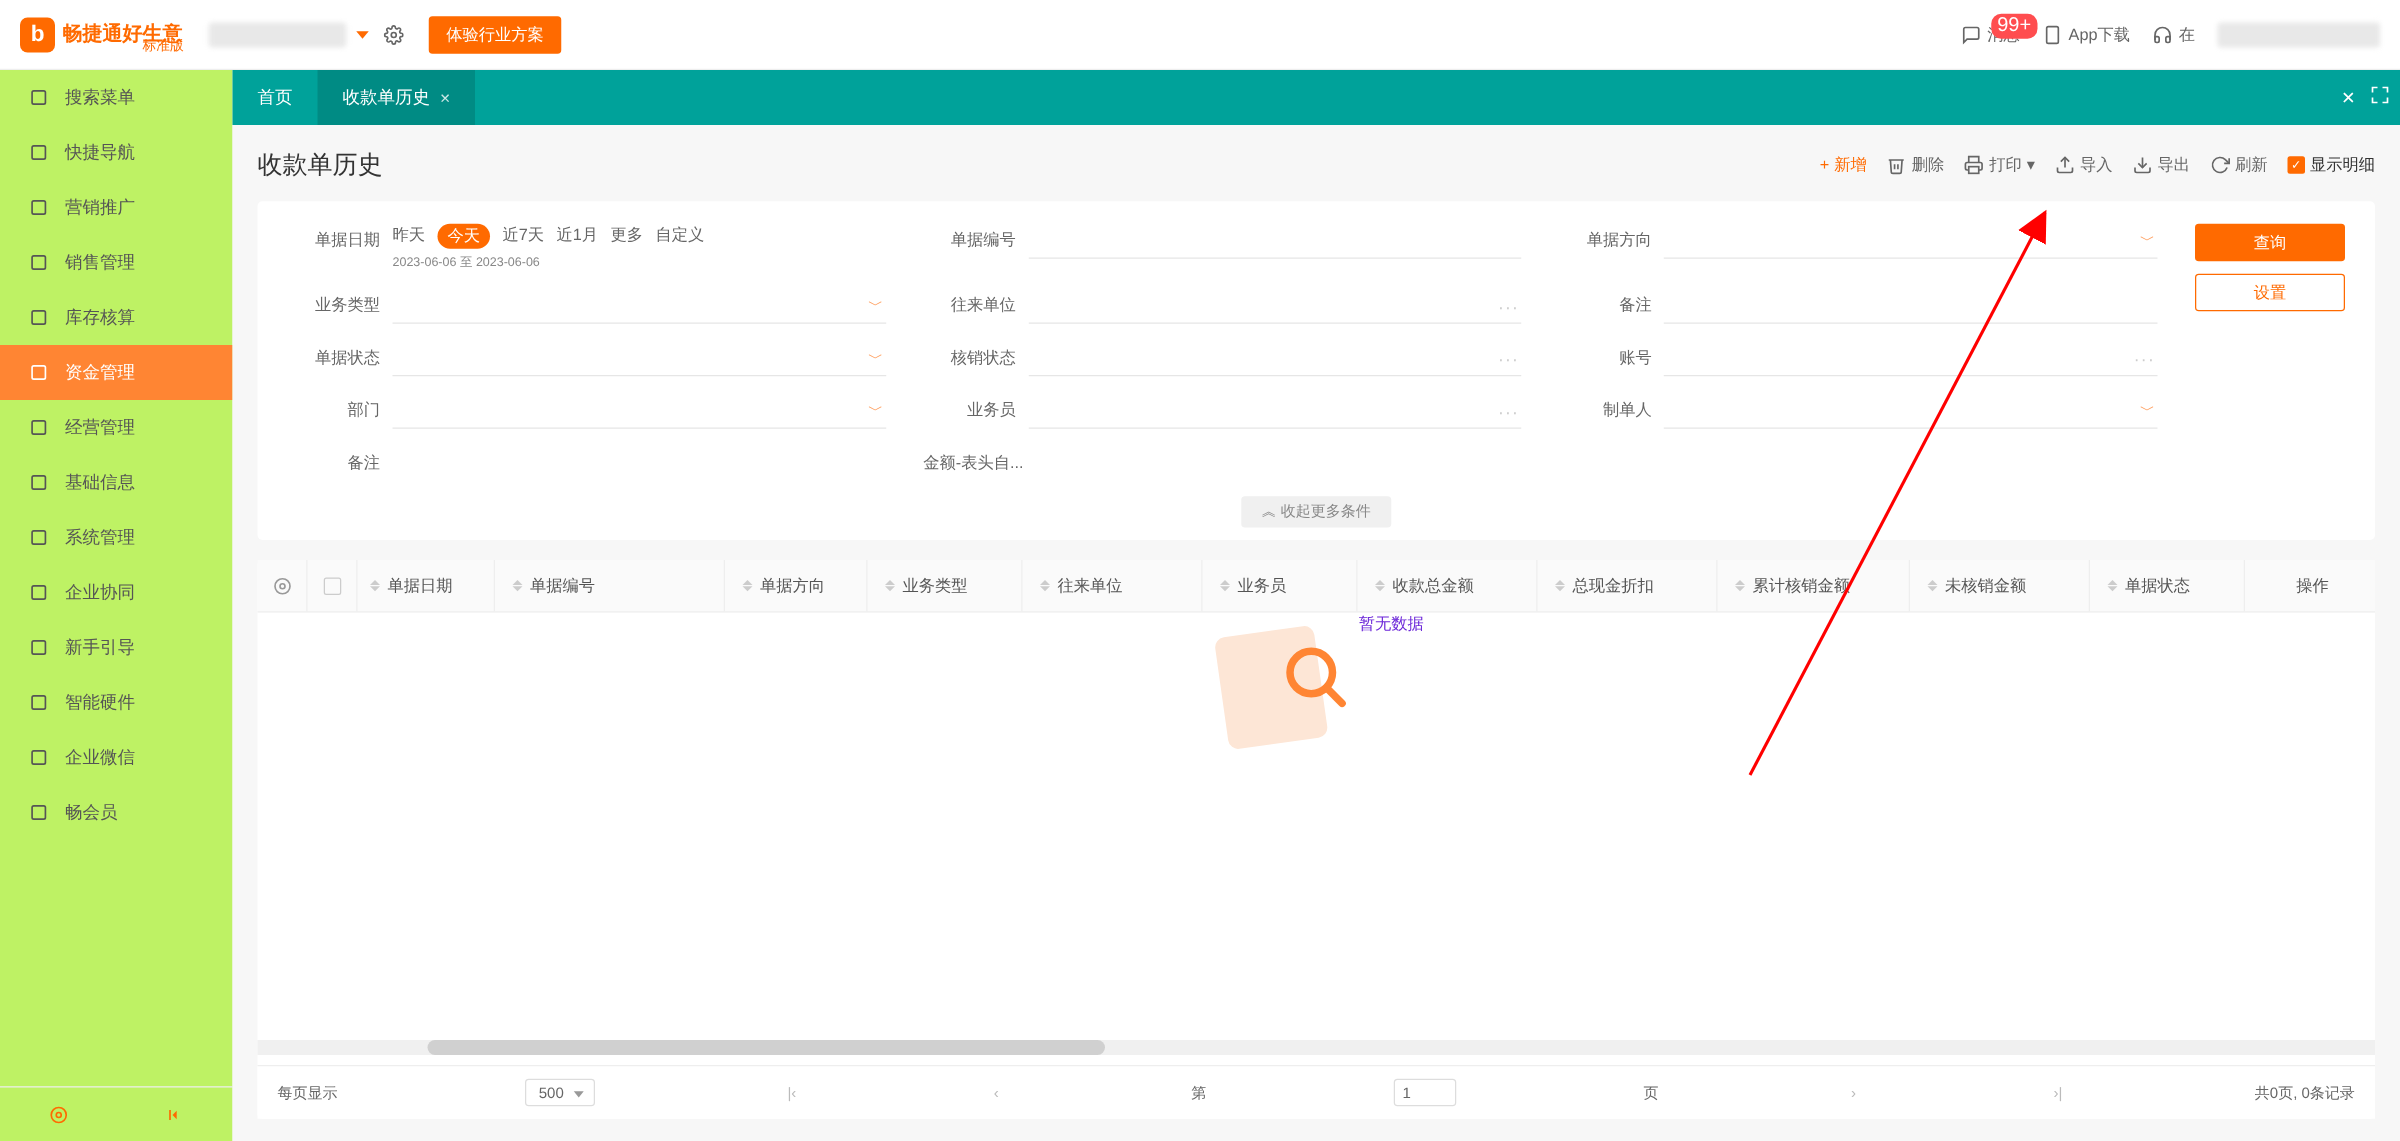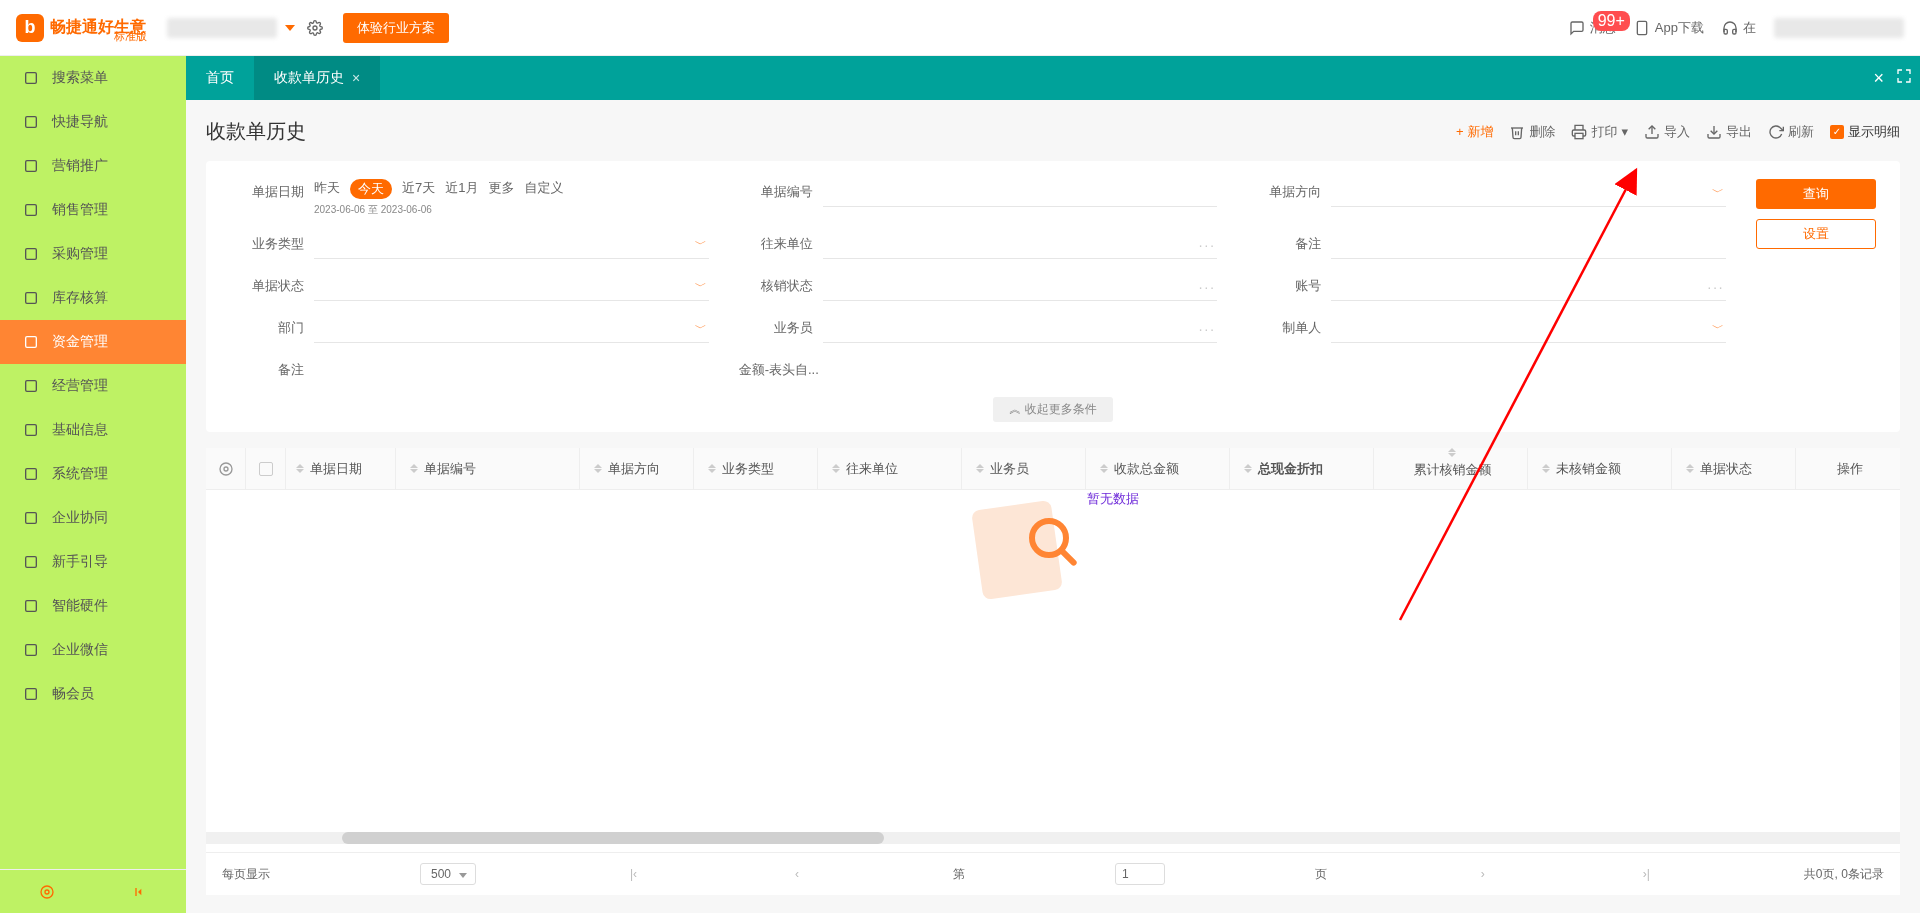--- a/index.html
+++ b/index.html
@@ -163,28 +163,20 @@
             </svg>
           </span>
           <span>销售管理</span>
         </div>
         <div class="nav-item">
           <span class="nav-icon">
             <svg class="icon" viewBox="0 0 24 24" fill="none" stroke="currentColor" stroke-width="2">
               <rect x="4" y="4" width="16" height="16" rx="2"></rect>
             </svg>
           </span>
-          <span>采购管理</span>
-        </div>
-        <div class="nav-item">
-          <span class="nav-icon">
-            <svg class="icon" viewBox="0 0 24 24" fill="none" stroke="currentColor" stroke-width="2">
-              <rect x="4" y="4" width="16" height="16" rx="2"></rect>
-            </svg>
-          </span>
           <span>库存核算</span>
         </div>
         <div class="nav-item active">
           <span class="nav-icon">
             <svg class="icon" viewBox="0 0 24 24" fill="none" stroke="currentColor" stroke-width="2">
               <rect x="4" y="4" width="16" height="16" rx="2"></rect>
             </svg>
           </span>
           <span>资金管理</span>
         </div>
@@ -504,28 +496,28 @@
                 </span>
                 <span>业务员</span>
               </div>
               <div class="th" style="width: 140px;">
                 <span class="sort-ic">
                   <span class="up"></span>
                   <span class="dn"></span>
                 </span>
                 <span>收款总金额</span>
               </div>
-              <div class="th" style="width: 140px; font-weight: bold;">
+              <div class="th" style="width: 140px;">
                 <span class="sort-ic">
                   <span class="up"></span>
                   <span class="dn"></span>
                 </span>
                 <span>总现金折扣</span>
               </div>
-              <div class="th" style="width: 150px; flex-direction: column;">
+              <div class="th" style="width: 150px;">
                 <span class="sort-ic">
                   <span class="up"></span>
                   <span class="dn"></span>
                 </span>
                 <span>累计核销金额</span>
               </div>
               <div class="th" style="width: 140px;">
                 <span class="sort-ic">
                   <span class="up"></span>
                   <span class="dn"></span>

